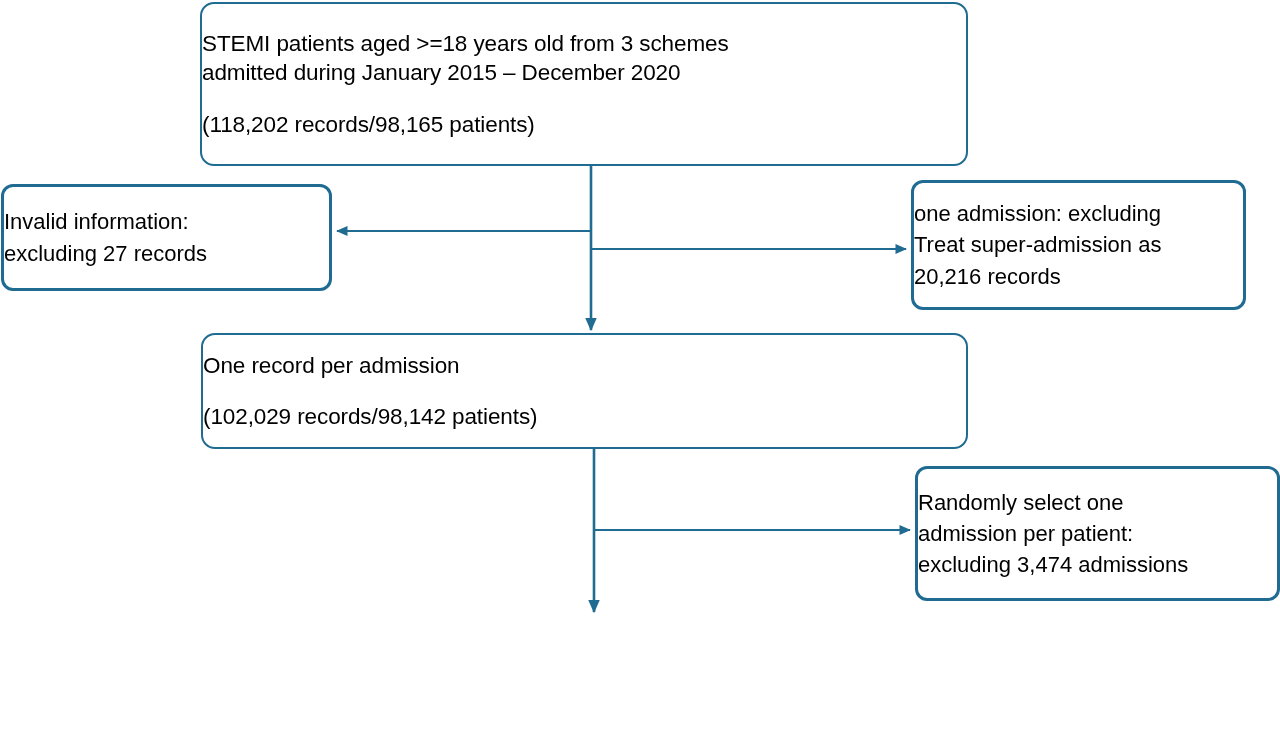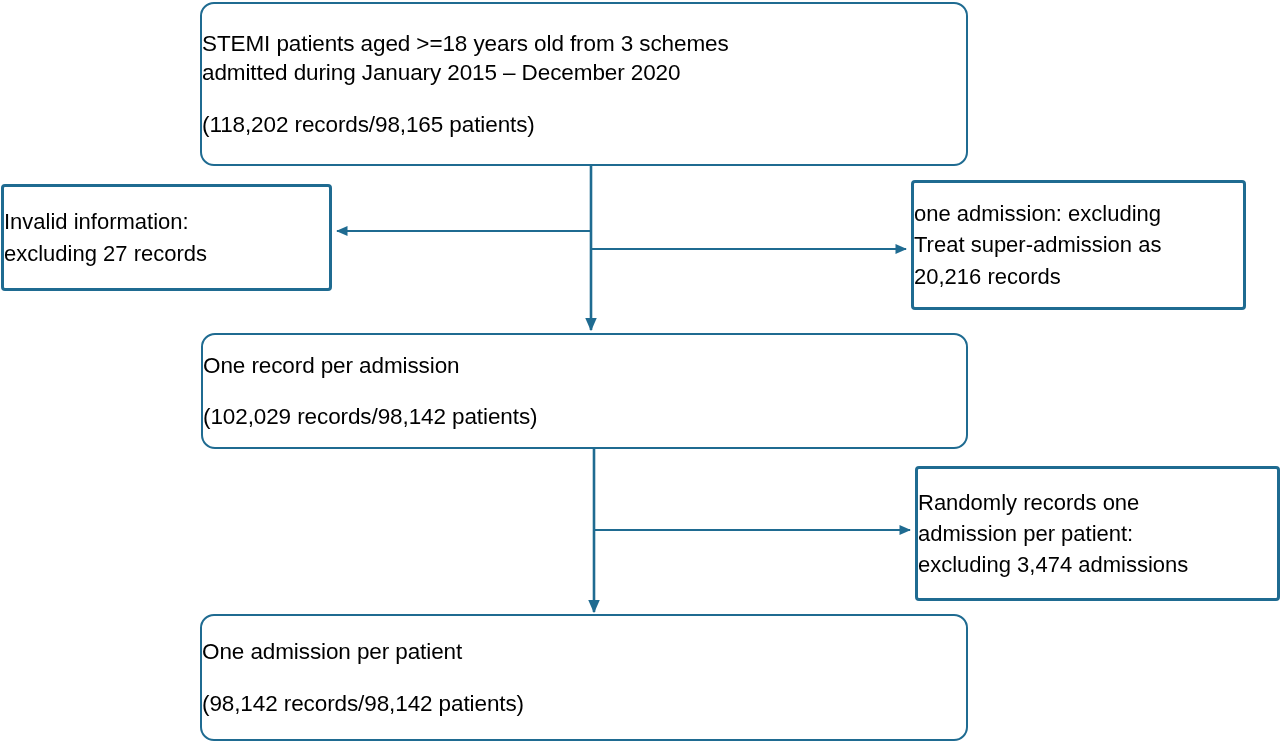--- a/index.html
+++ b/index.html
@@ -35,21 +35,21 @@
     text-align: center;
     color: #000000;
     z-index: 2;
   }
   .node.primary {
     border: 2.5px solid #1f6b91;
     border-radius: 14px;
   }
   .node.exclusion {
     border: 3px solid #1f6b91;
-    border-radius: 4px;
+    border-radius: 12px;
   }
   .line {
     display: block;
     white-space: nowrap;
     line-height: 1.30;
   }
   
   .primary .line {
     font-size: 22.5px;
     letter-spacing: -0.1px;
@@ -99,35 +99,31 @@
     <span class="line">STEMI patients aged &gt;=18 years old from 3 schemes</span>
     <span class="line">admitted during January 2015 – December 2020</span>
     <span class="line gap">(118,202 records/98,165 patients)</span>
   </div>
 
   <div class="node primary" id="box-mid">
     <span class="line">One record per admission</span>
     <span class="line gap">(102,029 records/98,142 patients)</span>
   </div>
 
-  <div class="node primary" id="box-bottom">
-    <span class="line">One admission per patient</span>
-    <span class="line gap">(98,142 records/98,142 patients)</span>
-  </div>
 
   <div class="node exclusion" id="box-invalid">
     <span class="line">Invalid information:</span>
     <span class="line">excluding 27 records</span>
   </div>
 
   <div class="node exclusion" id="box-super">
     <span class="line">one admission: excluding</span>
     <span class="line">Treat super-admission as</span>
     <span class="line">20,216 records</span>
   </div>
 
   <div class="node exclusion" id="box-random">
-    <span class="line">Randomly records one</span>
+    <span class="line">Randomly select one</span>
     <span class="line">admission per patient:</span>
     <span class="line">excluding 3,474 admissions</span>
   </div>
 
 </div>
 
 </body></html>

